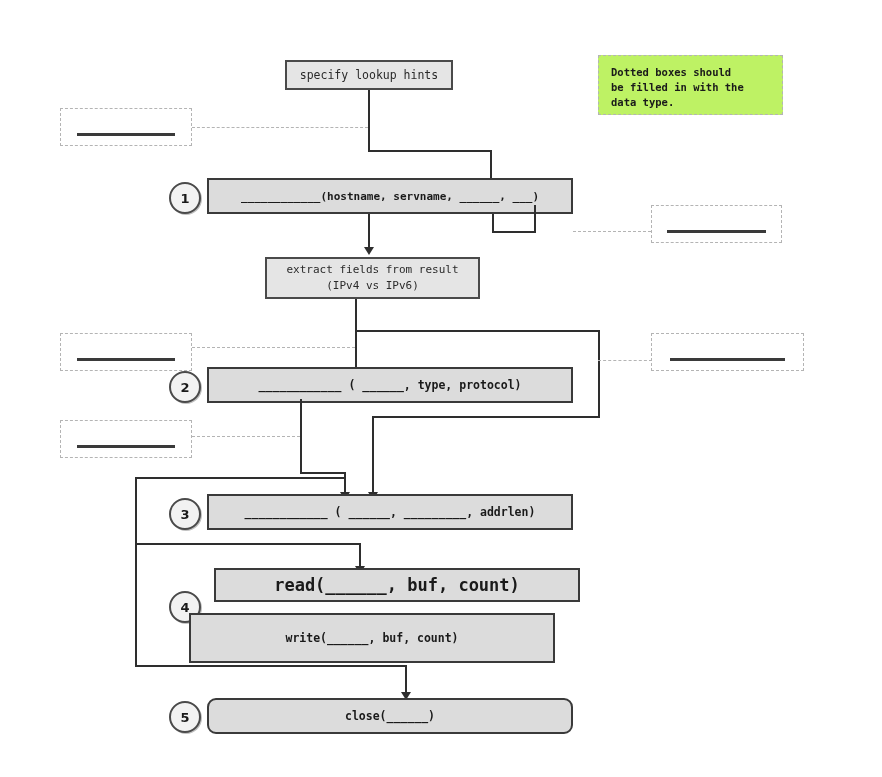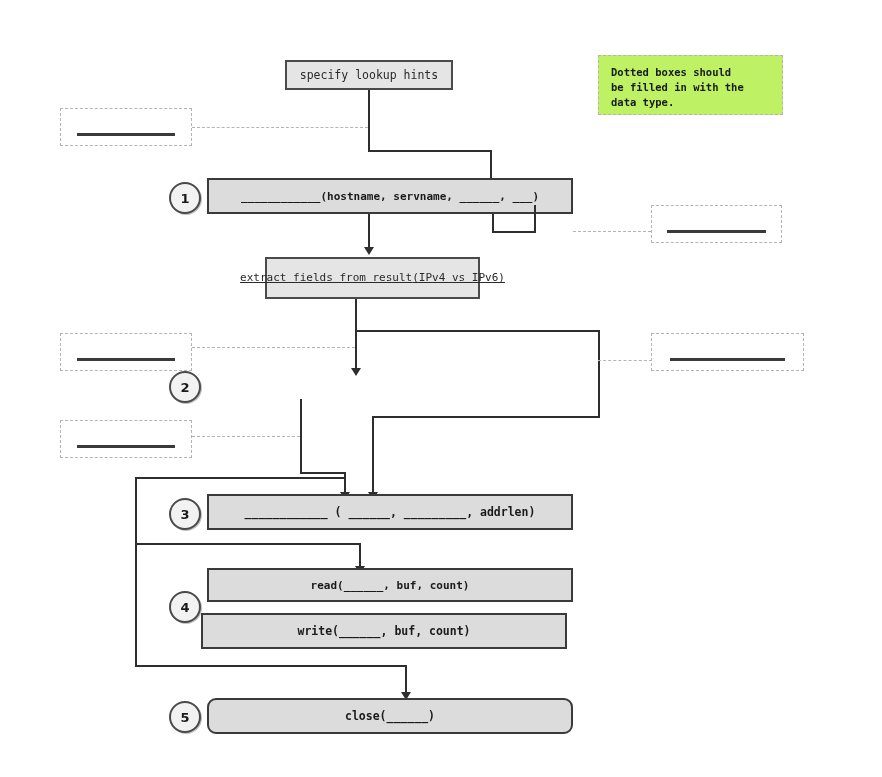--- a/index.html
+++ b/index.html
@@ -15,21 +15,21 @@
     display:flex;
     align-items:center;
     justify-content:center;
     font-family:"DejaVu Sans Mono",monospace;
     font-weight:bold;
     color:#1a1a1a;
     white-space:pre;
     letter-spacing:0px;
   }
   .gbox.light{background:#e5e5e5;font-weight:normal;color:#2a2a2a;border:2px solid #4a4a4a;}
-  .gbox.two-line{flex-direction:row;line-height:1.45;text-decoration:underline;}
+  .gbox.two-line{flex-direction:column;line-height:1.45;}
 
   
   .dbox{
     position:absolute;
     background:#ffffff;
     border:1px dashed #b4b4b4;
     box-sizing:border-box;
   }
   .dbox .rule{
     position:absolute;
@@ -135,20 +135,21 @@
   </div>
   <div class="hd" style="left:192px;top:347px;width:163px;"></div>
 
   <div class="hd" style="left:598px;top:360px;width:54px;"></div>
   <div class="dbox" style="left:651px;top:333px;width:153px;height:38px;">
     <div class="rule"></div>
     <span></span>
   </div>
 
   <div class="circle" style="left:169px;top:371px;">2</div>
+  <div class="gbox" style="left:207px;top:367px;width:366px;height:36px;font-size:11.5px;">____________ ( ______, type, protocol)</div>
 
   <div class="v" style="left:300px;top:399px;height:75px;"></div>
   <div class="h" style="left:300px;top:472px;width:46px;"></div>
   <div class="v" style="left:344px;top:472px;height:26px;"></div>
   <div class="arrowhead" style="left:340px;top:492px;"></div>
 
   <div class="dbox" style="left:60px;top:420px;width:132px;height:38px;">
     <div class="rule"></div>
     <span></span>
   </div>
@@ -158,22 +159,22 @@
   <div class="v" style="left:135px;top:477px;height:190px;"></div>
 
   <div class="circle" style="left:169px;top:498px;">3</div>
   <div class="gbox" style="left:207px;top:494px;width:366px;height:36px;font-size:11.5px;">____________ ( ______, _________, addrlen)</div>
 
   <div class="h" style="left:135px;top:543px;width:226px;"></div>
   <div class="v" style="left:359px;top:543px;height:28px;"></div>
   <div class="arrowhead" style="left:355px;top:566px;"></div>
 
   <div class="circle" style="left:169px;top:591px;">4</div>
-  <div class="gbox" style="left:207px;top:568px;width:366px;height:34px;font-size:11px;text-align:right;">read(______, buf, count)</div>
-  <div class="gbox" style="left:201px;top:613px;width:366px;height:36px;font-size:11.5px;">write(______, buf, count)</div>
+  <div class="gbox" style="left:214px;top:568px;width:366px;height:34px;font-size:17px;text-align:right;">read(______, buf, count)</div>
+  <div class="gbox" style="left:189px;top:613px;width:366px;height:50px;font-size:11.5px;">write(______, buf, count)</div>
 
   <div class="h" style="left:135px;top:665px;width:272px;"></div>
   <div class="v" style="left:405px;top:665px;height:32px;"></div>
   <div class="arrowhead" style="left:401px;top:692px;"></div>
 
   <div class="circle" style="left:169px;top:701px;">5</div>
   <div class="gbox" style="left:207px;top:698px;width:366px;height:36px;font-size:11.5px;border-radius:9px;">close(______)</div>
 
 </div>
 

